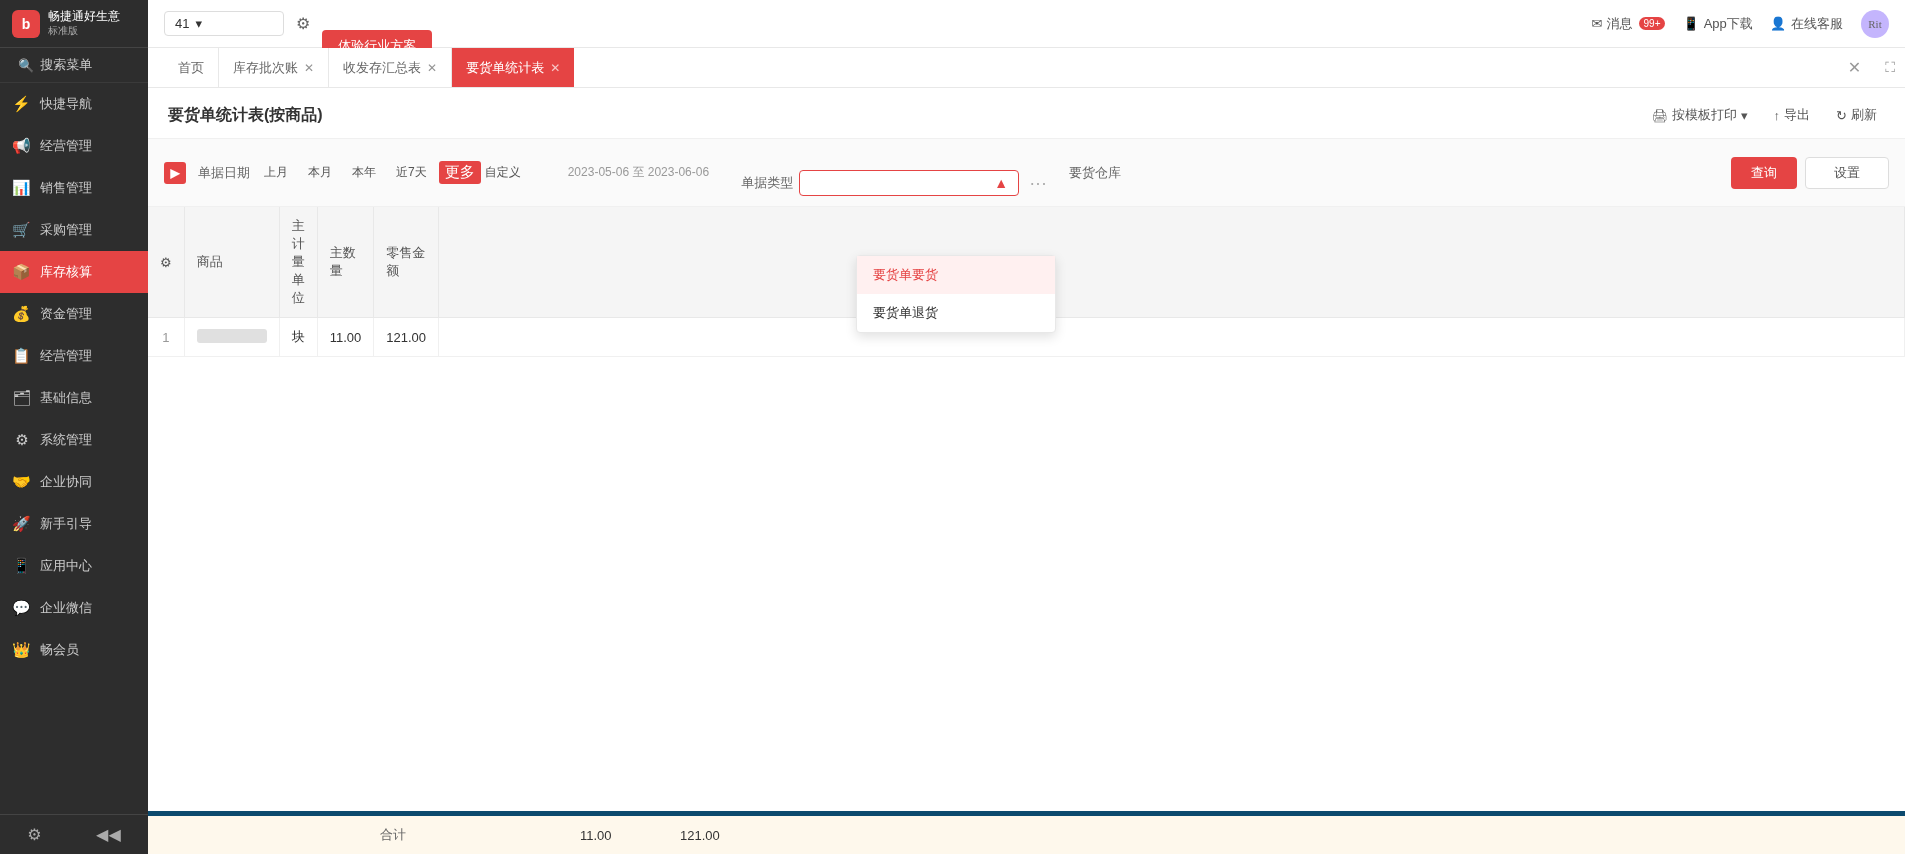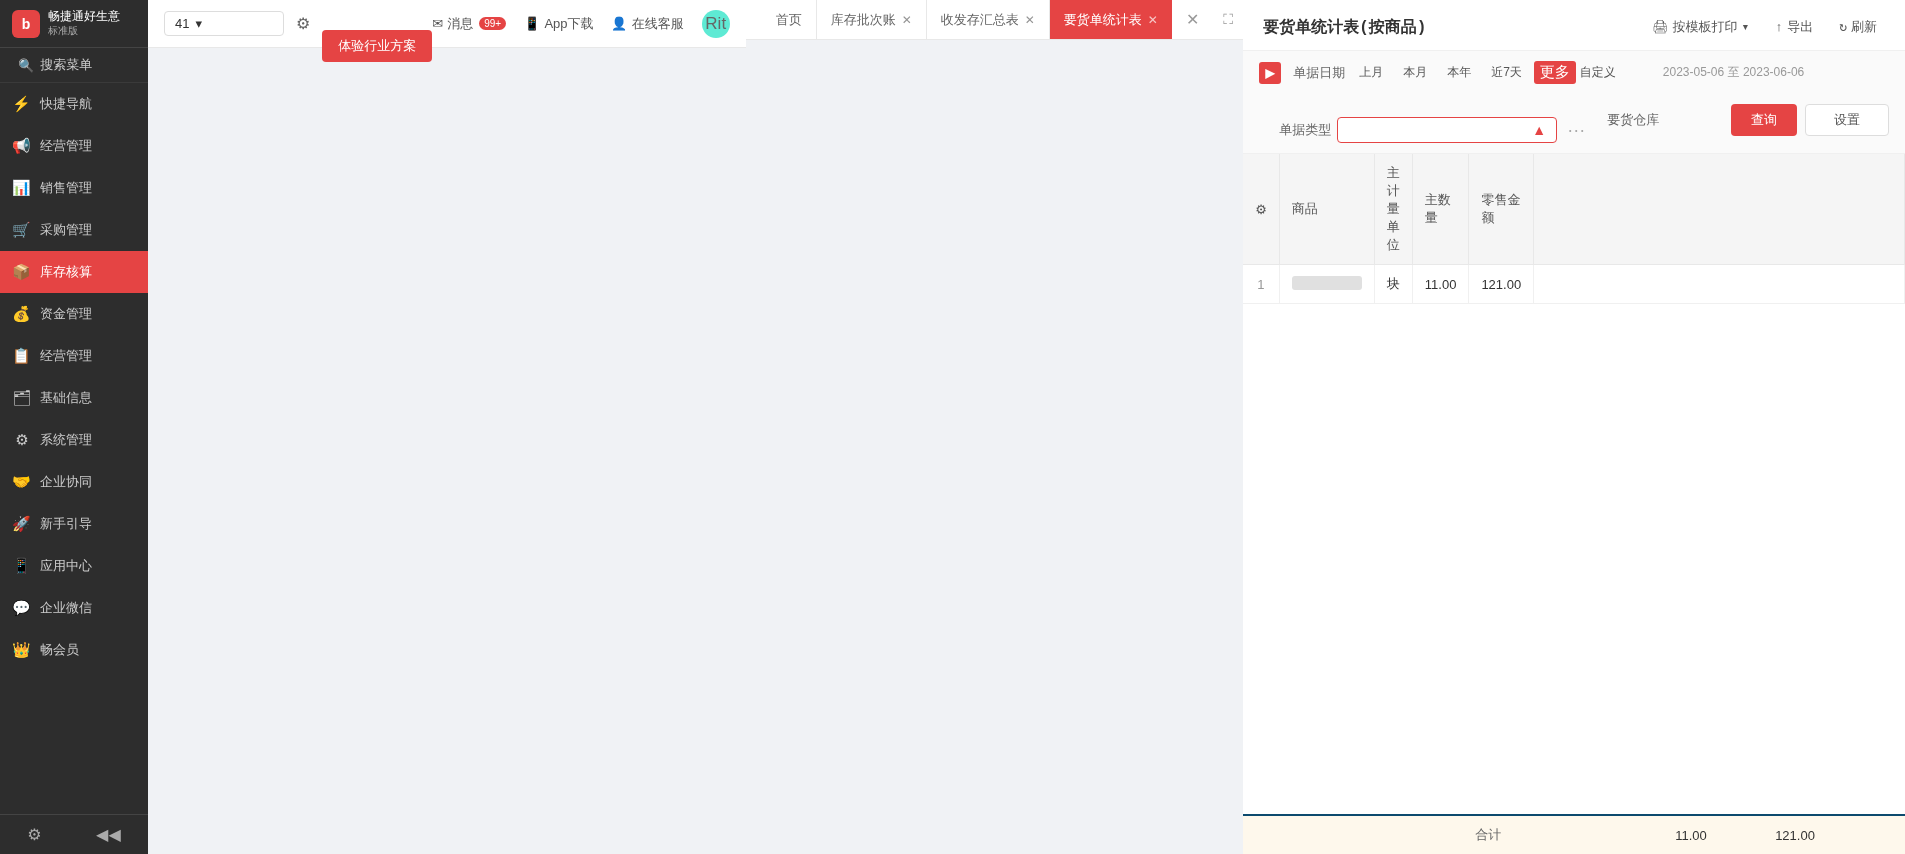--- a/index.html
+++ b/index.html
@@ -59,21 +59,21 @@
       display: flex; align-items: center; justify-content: space-around;
       padding: 10px 0;
       border-top: 1px solid #444;
     }
     .sidebar-bottom-btn { color: #aaa; cursor: pointer; font-size: 16px; }
 
     
     .main {
       flex: 1;
       display: flex;
-      flex-direction: row;
+      flex-direction: column;
       overflow: hidden;
     }
 
     
     .topbar {
       background: #fff;
       height: 48px;
       display: flex;
       align-items: center;
       padding: 0 16px;
@@ -105,22 +105,22 @@
       display: flex; align-items: center; gap: 4px;
       color: #555; font-size: 13px; cursor: pointer;
     }
     .badge {
       background: #e54444; color: #fff;
       font-size: 10px; border-radius: 10px;
       padding: 1px 5px; margin-left: 2px;
     }
     .avatar {
       width: 28px; height: 28px; border-radius: 50%;
-      background: #5eead4; display: flex; align-items: center; justify-content: center;
-      font-size: 17px; color: #666;
+      background: #c4b5fd; display: flex; align-items: center; justify-content: center;
+      font-size: 11px; color: #666; font-family: Liberation Serif, serif;
     }
 
     
     .tabbar {
       background: #fff;
       height: 40px;
       display: flex;
       align-items: center;
       padding: 0 0 0 16px;
       border-bottom: 1px solid #e8e8e8;
@@ -164,21 +164,20 @@
       overflow: hidden;
       position: relative;
     }
 
     
     .page-header {
       display: flex; align-items: center; justify-content: space-between;
       padding: 14px 20px 10px;
       border-bottom: 1px solid #f0f0f0;
       flex-shrink: 0;
-      font-family: Liberation Mono, monospace;
     }
     .page-title { font-size: 16px; font-weight: bold; color: #333; }
     .page-actions { display: flex; align-items: center; gap: 10px; }
     .page-action-btn {
       display: flex; align-items: center; gap: 4px;
       color: #555; font-size: 13px; cursor: pointer;
       padding: 4px 8px; border-radius: 4px;
     }
 
     
@@ -296,21 +295,21 @@
       border-right: 1px solid #f0f0f0;
     }
     tbody td:first-child { text-align: center; color: #999; }
     .td-blurred {
       background: #e0e0e0; border-radius: 3px; height: 14px; width: 70px; display: inline-block;
     }
 
     
     .table-footer {
       background: #fef8ec;
-      border-top: 2px solid #0c4a6e;
+      border-top: 5px solid #0c4a6e;
       display: flex; align-items: center;
       padding: 10px 12px;
       flex-shrink: 0;
     }
     .footer-label { color: #666; font-size: 13px; min-width: 200px; margin-left: 170px; }
     .footer-val { font-size: 13px; color: #333; min-width: 100px; }
 
     
     .sidebar-items::-webkit-scrollbar { width: 4px; }
     .sidebar-items::-webkit-scrollbar-track { background: #2d2d2d; }

